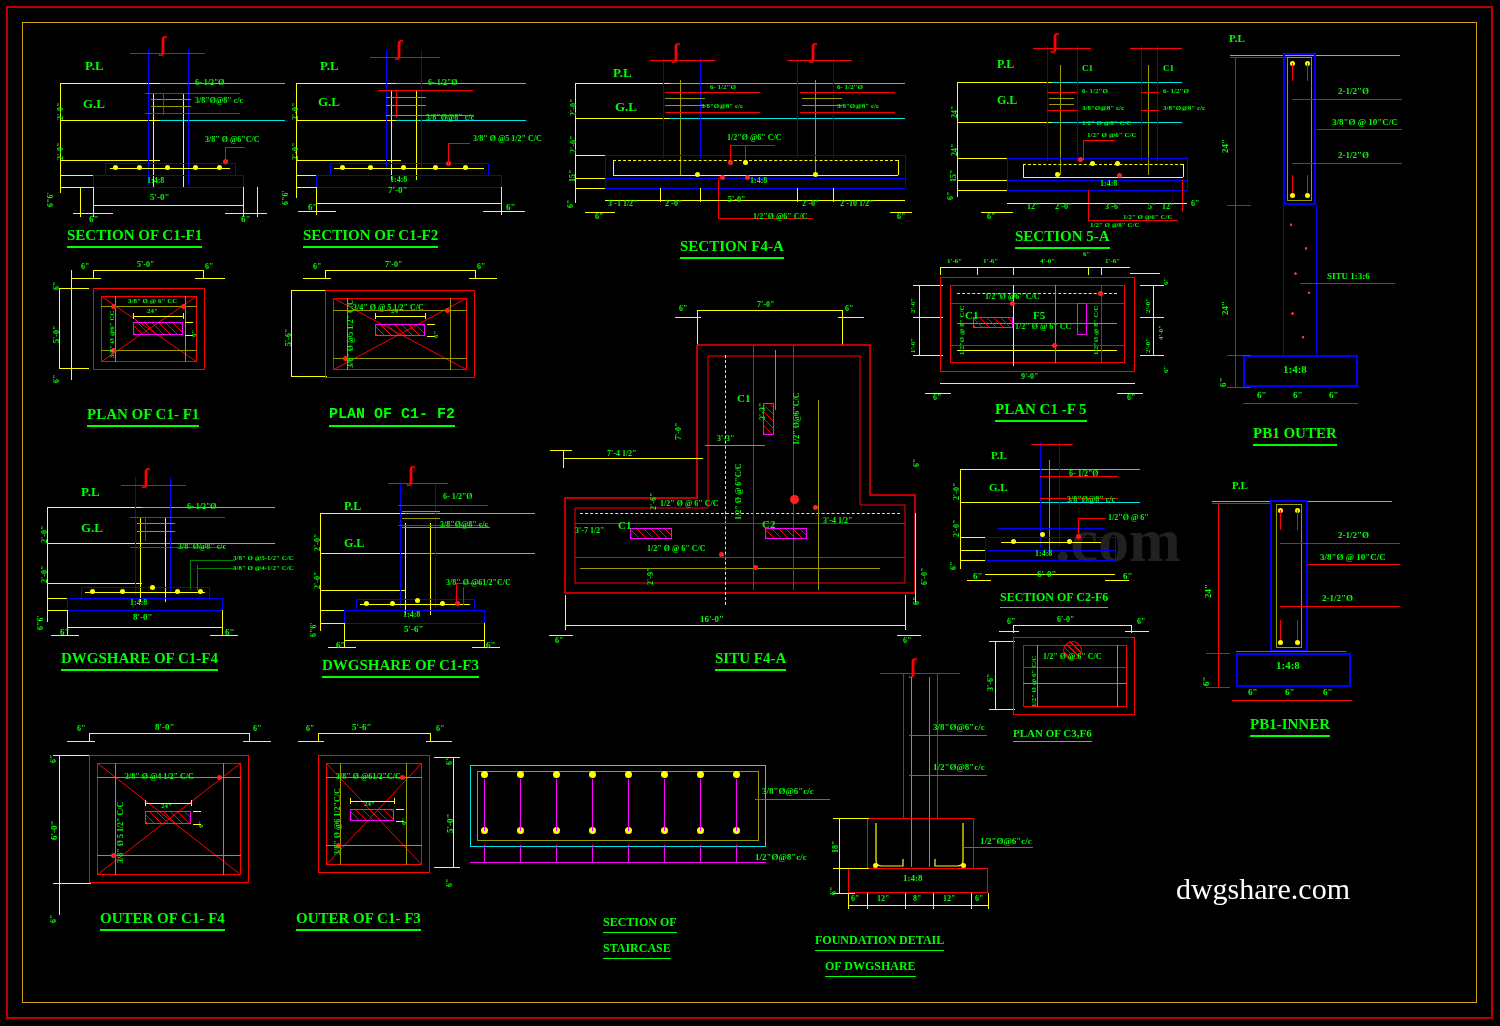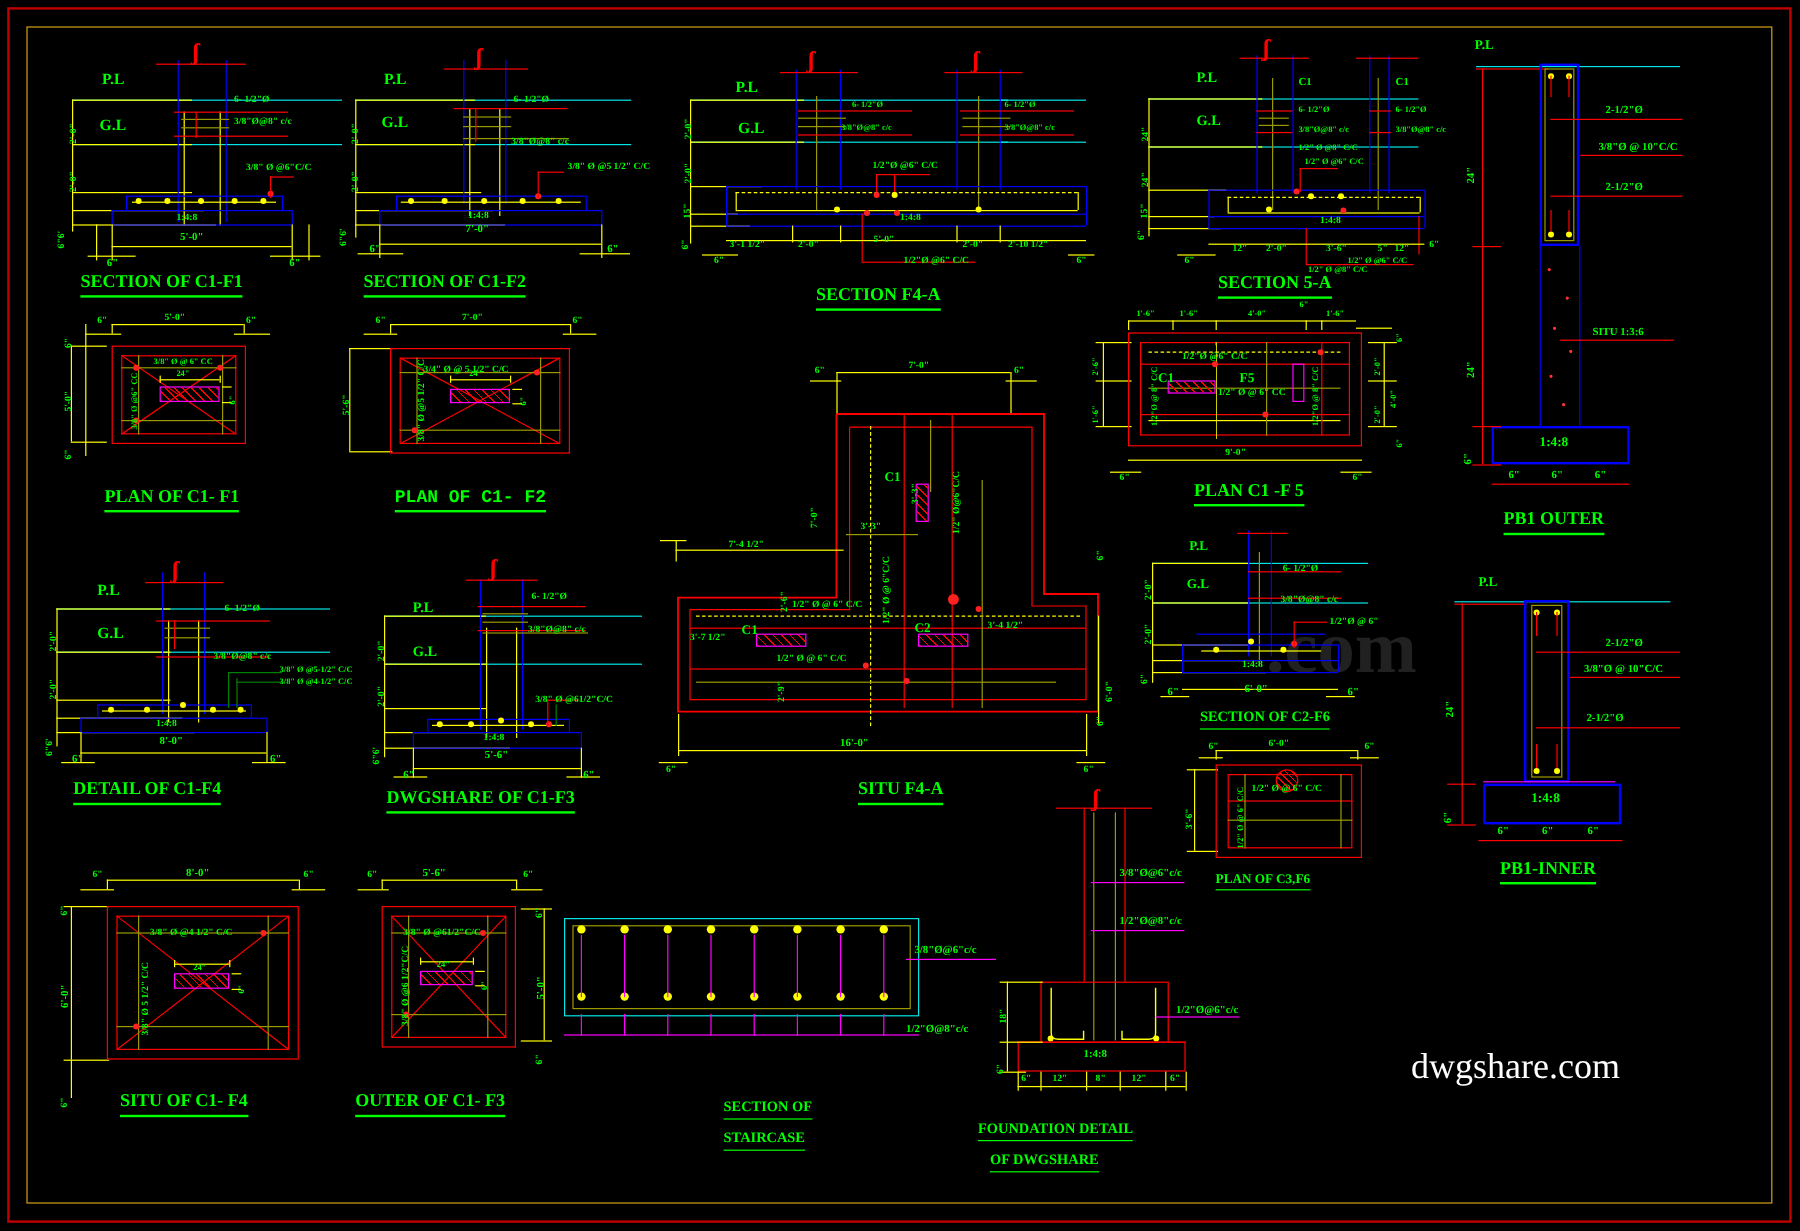--- a/index.html
+++ b/index.html
@@ -669,21 +669,21 @@
      <div class="t s8 b" style="left:143px;top:78px;">3/8"Ø@8" c/c</div>
      <div class="t s7 b" style="left:198px;top:90px;">3/8" Ø @5-1/2" C/C</div>
      <div class="t s7 b" style="left:198px;top:100px;">3/8" Ø @4-1/2" C/C</div>
      <div class="t s8 b" style="left:95px;top:134px;">1:4:8</div>
      <div class="t s9 b" style="left:98px;top:148px;">8'-0"</div>
      <div class="t s9 b" style="left:25px;top:163px;">6"</div>
      <div class="t s9 b" style="left:190px;top:163px;">6"</div>
      <div class="t s8 b rot" style="left:6px;top:78px;">2'-0"</div>
      <div class="t s8 b rot" style="left:6px;top:118px;">2'-0"</div>
      <div class="t s8 b rot" style="left:2px;top:165px;">6"6'</div>
-     <div class="title" style="left:26px;top:185px;">DETAIL OF C1-F4</div>
+     <div class="title" style="left:26px;top:185px;">DWGSHARE OF C1-F4</div>
   </div>
 
   <div class="grp" style="left:300px;top:465px;width:250px;height:205px;">
      <div class="ln h cyn" style="left:20px;top:48px;width:215px;"></div>
      <div class="ln h cyn" style="left:20px;top:88px;width:215px;"></div>
      <div class="ln h yel" style="left:20px;top:48px;width:85px;"></div>
      <div class="ln h yel" style="left:20px;top:88px;width:85px;"></div>
      <div class="ln h yel" style="left:20px;top:125px;width:85px;"></div>
      <div class="ln h yel" style="left:20px;top:145px;width:95px;"></div>
      <div class="ln h yel" style="left:20px;top:158px;width:105px;"></div>
@@ -873,21 +873,21 @@
      <div class="t s8 b" style="left:80px;top:58px;">3/8" Ø @4 1/2" C/C</div>
      <div class="t s8 b rot" style="left:72px;top:148px;">3/8" Ø 5 1/2" C/C</div>
      <div class="t s7 b" style="left:116px;top:88px;">24"</div>
      <div class="t s7 b rot" style="left:153px;top:113px;">6"</div>
      <div class="t s9 b" style="left:110px;top:8px;">8'-0"</div>
      <div class="t s9 b rot" style="left:5px;top:125px;">6'-0"</div>
      <div class="t s8 b" style="left:32px;top:10px;">6"</div>
      <div class="t s8 b" style="left:208px;top:10px;">6"</div>
      <div class="t s8 b rot" style="left:5px;top:48px;">6"</div>
      <div class="t s8 b rot" style="left:5px;top:208px;">6"</div>
-     <div class="title" style="left:55px;top:195px;">SITU OF C1- F4</div>
+     <div class="title" style="left:55px;top:195px;">OUTER OF C1- F4</div>
   </div>
 
   <div class="grp" style="left:288px;top:715px;width:200px;height:220px;">
      <div class="ln h yel" style="left:30px;top:18px;width:112px;"></div>
      <div class="ln h yel" style="left:10px;top:26px;width:26px;"></div>
      <div class="ln h yel" style="left:138px;top:26px;width:26px;"></div>
      <div class="ln v yel" style="left:30px;top:18px;height:8px;"></div>
      <div class="ln v yel" style="left:142px;top:18px;height:8px;"></div>
      <div class="bx red" style="left:30px;top:40px;width:112px;height:118px;"></div>
      <div class="bx red" style="left:38px;top:48px;width:96px;height:102px;"></div>

